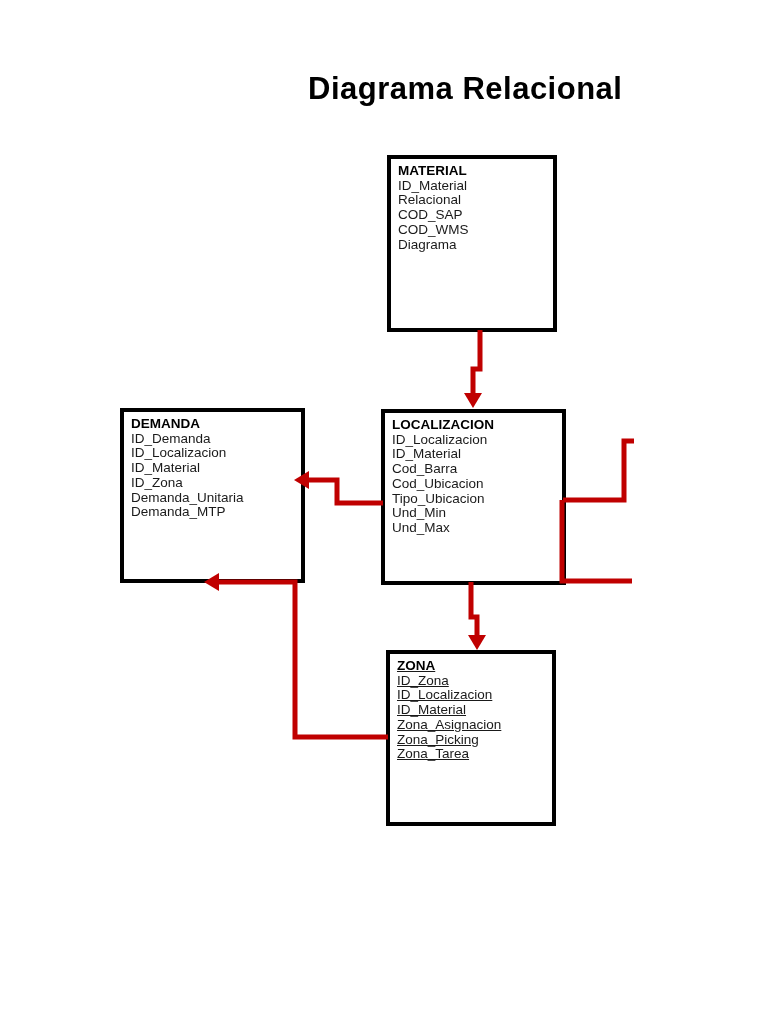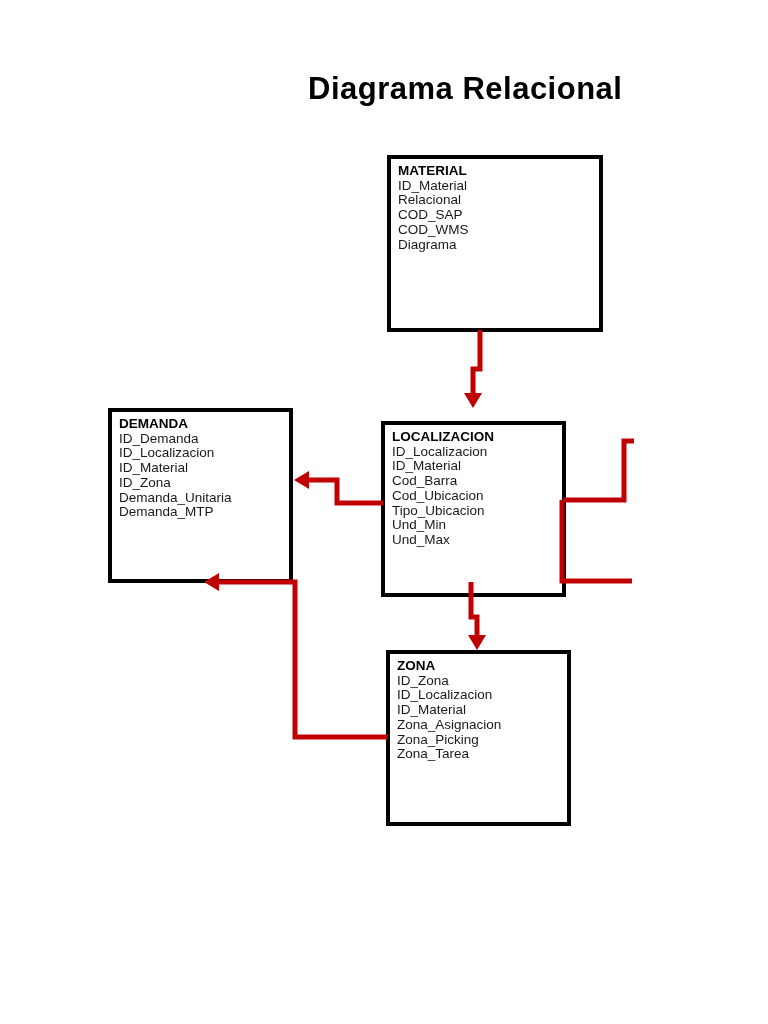--- a/index.html
+++ b/index.html
@@ -54,48 +54,48 @@
       <polyline points="383,503 337,503 337,480 308,480" fill="none" stroke="#c00000" stroke-width="5" stroke-linejoin="miter"></polyline>
       <polygon points="309,471 309,489 294,480" fill="#c00000"></polygon>
       <polyline points="471,582 471,617 477,617 477,636" fill="none" stroke="#c00000" stroke-width="5" stroke-linejoin="miter"></polyline>
       <polygon points="468,635 486,635 477,650" fill="#c00000"></polygon>
       <polyline points="388,737 295,737 295,582 218,582" fill="none" stroke="#c00000" stroke-width="5" stroke-linejoin="miter"></polyline>
       <polygon points="219,573 219,591 204,582" fill="#c00000"></polygon>
       <polyline points="563,500 624,500 624,441 634,441" fill="none" stroke="#c00000" stroke-width="5" stroke-linejoin="miter"></polyline>
       <polyline points="562,500 562,581 632,581" fill="none" stroke="#c00000" stroke-width="5" stroke-linejoin="miter"></polyline>
     </svg>
   <div id="entities">
-      <div class="entity" style="left: 387px; top: 155px; width: 216px; height: 177px;">
+      <div class="entity" style="left: 387px; top: 155px; width: 170px; height: 177px;">
         <div class="entity-title">MATERIAL</div>
         <div class="entity-field">ID_Material</div>
         <div class="entity-field">Relacional</div>
         <div class="entity-field">COD_SAP</div>
         <div class="entity-field">COD_WMS</div>
         <div class="entity-field">Diagrama</div>
       </div>
-      <div class="entity" style="left: 108px; top: 408px; width: 185px; height: 175px;">
+      <div class="entity" style="left: 120px; top: 408px; width: 185px; height: 175px;">
         <div class="entity-title">DEMANDA</div>
         <div class="entity-field">ID_Demanda</div>
         <div class="entity-field">ID_Localizacion</div>
         <div class="entity-field">ID_Material</div>
         <div class="entity-field">ID_Zona</div>
         <div class="entity-field">Demanda_Unitaria</div>
         <div class="entity-field">Demanda_MTP</div>
       </div>
-      <div class="entity" style="left: 381px; top: 409px; width: 185px; height: 176px; margin-top: 12px;">
+      <div class="entity" style="left: 381px; top: 409px; width: 185px; height: 176px;">
         <div class="entity-title">LOCALIZACION</div>
         <div class="entity-field">ID_Localizacion</div>
         <div class="entity-field">ID_Material</div>
         <div class="entity-field">Cod_Barra</div>
         <div class="entity-field">Cod_Ubicacion</div>
         <div class="entity-field">Tipo_Ubicacion</div>
         <div class="entity-field">Und_Min</div>
         <div class="entity-field">Und_Max</div>
       </div>
-      <div class="entity" style="left: 386px; top: 650px; width: 185px; height: 176px;">
+      <div class="entity" style="left: 386px; top: 650px; width: 170px; height: 176px; text-decoration: underline;">
         <div class="entity-title">ZONA</div>
         <div class="entity-field">ID_Zona</div>
         <div class="entity-field">ID_Localizacion</div>
         <div class="entity-field">ID_Material</div>
         <div class="entity-field">Zona_Asignacion</div>
         <div class="entity-field">Zona_Picking</div>
         <div class="entity-field">Zona_Tarea</div>
       </div>
     </div>
 </div>

